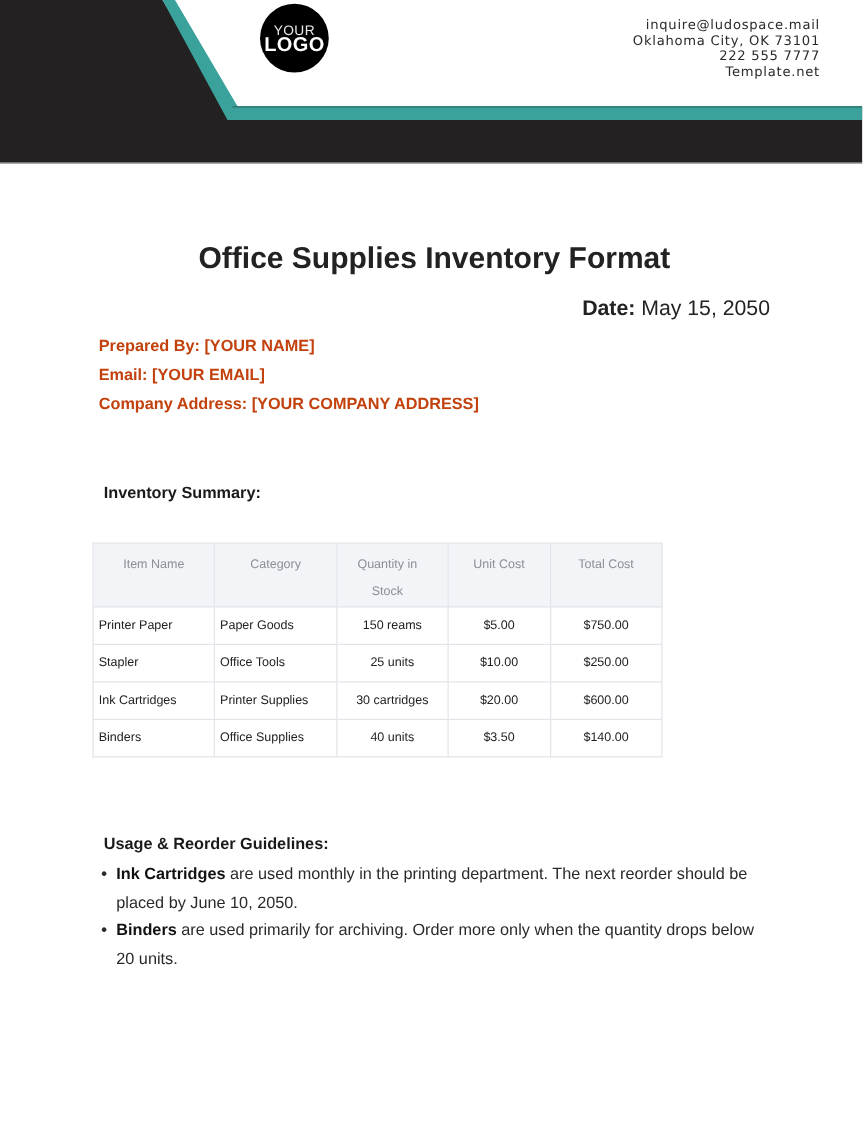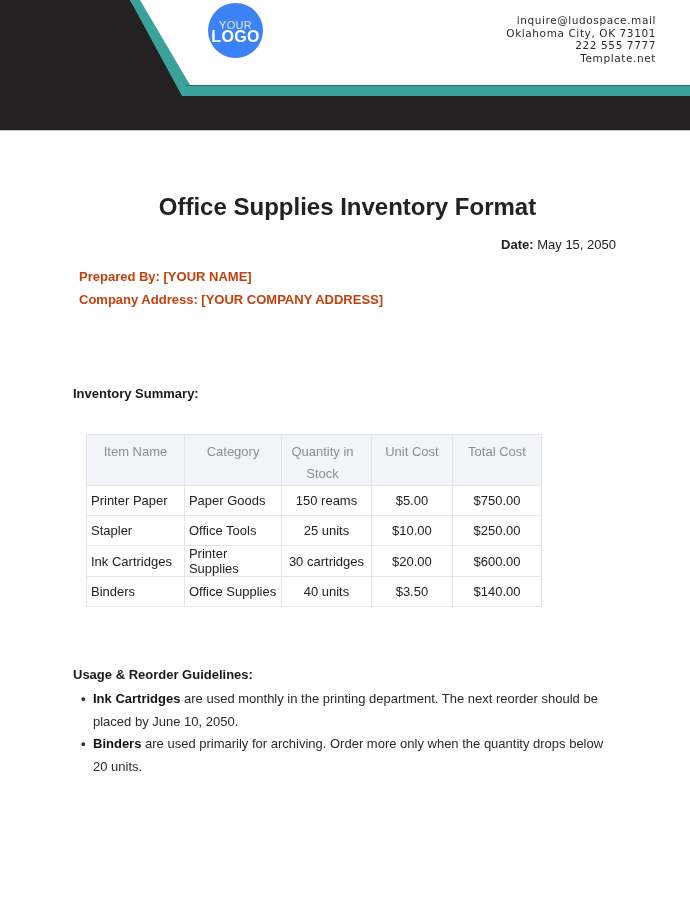--- a/index.html
+++ b/index.html
@@ -3,45 +3,45 @@
 <meta charset="utf-8">
 <style>
   * { box-sizing: border-box; margin: 0; padding: 0; }
   html, body { width: 690px; height: 900px; background: #ffffff; overflow: hidden; }
   body { font-family: "Liberation Sans", sans-serif; color: #1f1f1f; position: relative; }
 
   .header { position: absolute; left: 0; top: 0; width: 690px; height: 131px; background: #ffffff; }
   .header svg { position: absolute; left: 0; top: 0; }
   .logo {
     position: absolute; left: 208px; top: 3px; width: 55px; height: 55px; border-radius: 50%;
-    background: #3b82f6; color: #fff; text-align: center;
+    background: #000000; color: #fff; text-align: center;
     display: flex; flex-direction: column; justify-content: center; align-items: center;
     line-height: 12px;
   }
   .logo .l1 { font-size: 11px; font-weight: normal; color: #e8e8e8; letter-spacing: 0.3px; }
   .logo .l2 { font-size: 16px; font-weight: bold; letter-spacing: 0.3px; }
   .contact {
     position: absolute; right: 34px; top: 14px; text-align: right;
     font-family: "DejaVu Sans", sans-serif; font-size: 10.5px; line-height: 12.5px; color: #2b2b2b; letter-spacing: 0.6px;
   }
 
   .title {
     position: absolute; left: 0; top: 193px; width: 695px; text-align: center;
     font-size: 24px; font-weight: bold; color: #222;
   }
-  .date { position: absolute; right: 74px; top: 237px; font-size: 13px; color: #222; }
+  .date { position: absolute; right: 74px; top: 237px; font-size: 17px; color: #222; }
   .date b { font-weight: bold; }
 
   .meta { position: absolute; left: 79px; top: 265px; font-size: 13px; font-weight: bold; line-height: 23px; color: #c2410c; }
 
-  .section-label { position: absolute; left: 73px; font-size: 13px; font-weight: bold; color: #1a1a1a; }
+  .section-label { position: absolute; left: 83px; font-size: 13px; font-weight: bold; color: #1a1a1a; }
 
   table.inv {
-    position: absolute; left: 86px; top: 434px; width: 456px;
-    border-collapse: collapse; font-size: 13px;
+    position: absolute; left: 74px; top: 434px; width: 456px;
+    border-collapse: collapse; font-size: 10px;
   }
   table.inv th, table.inv td { border: 1px solid #e4e5ea; }
   table.inv th {
     background: #f3f4f8; color: #8c8e94; font-weight: normal; height: 51px;
     vertical-align: top; padding-top: 6px; line-height: 22px; text-align: center;
   }
   table.inv td { height: 30px; color: #222; padding: 0 4px; }
   table.inv td.c { text-align: center; }
 
   ul.guides { position: absolute; left: 79px; top: 688px; width: 540px; list-style: none; font-size: 13px; line-height: 22.5px; color: #2a2a2a; }
@@ -74,20 +74,21 @@
 
 <h1 class="title">Office Supplies Inventory Format</h1>
 
 <div class="date">
   <b>Date:</b>
   <span>May 15, 2050</span>
 </div>
 
 <div class="meta">
   <div>Prepared By: [YOUR NAME]</div>
+  <div>Email: [YOUR EMAIL]</div>
   <div>Company Address: [YOUR COMPANY ADDRESS]</div>
 </div>
 
 <div class="section-label" style="top:386px;">Inventory Summary:</div>
 
 <table class="inv">
   <colgroup>
     <col style="width:113px">
       <col style="width:117px">
       <col style="width:102px">

